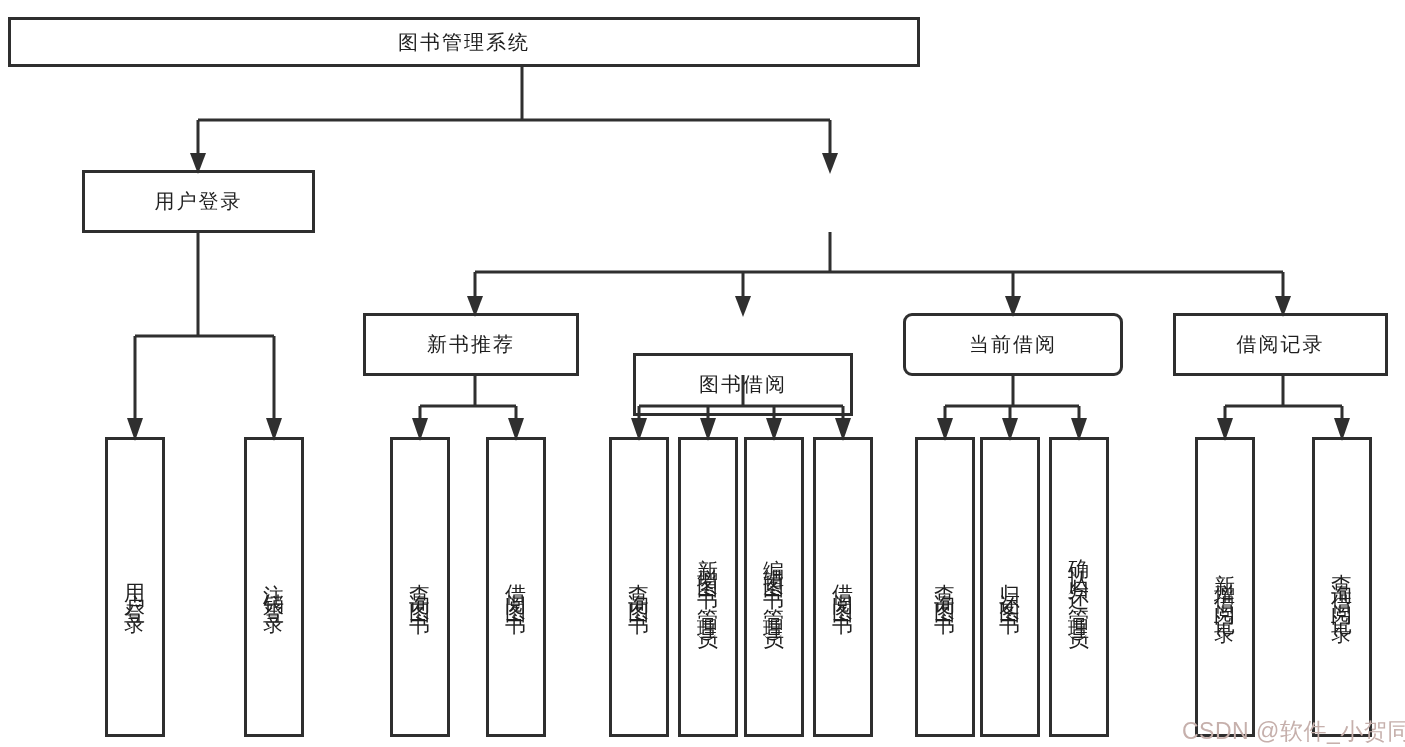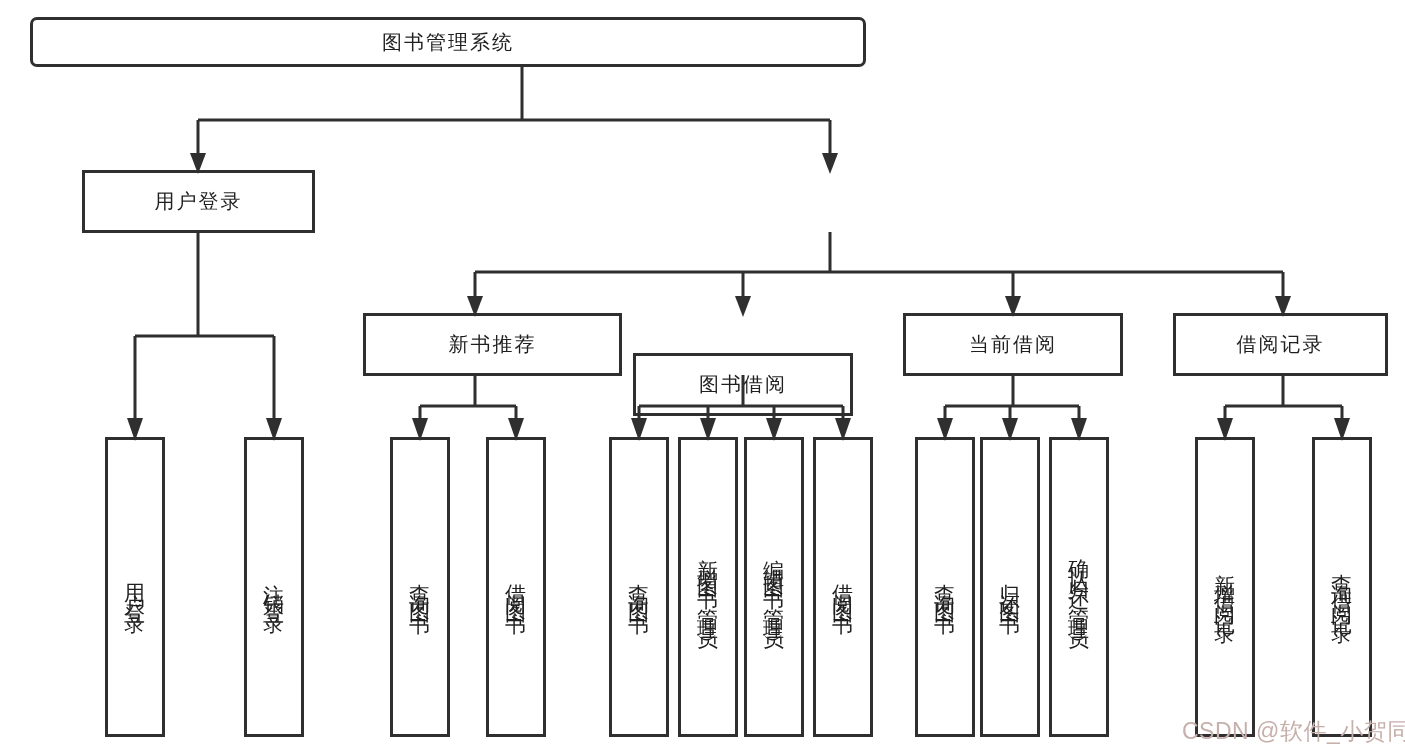--- a/index.html
+++ b/index.html
@@ -81,35 +81,35 @@
     <path d="M1013,375 V406 M945,406 H1079 M945,406 V420 M1010,406 V420 M1079,406 V420"></path>
     <polygon points="937,418 953,418 945,441"></polygon>
     <polygon points="1002,418 1018,418 1010,441"></polygon>
     <polygon points="1071,418 1087,418 1079,441"></polygon>
 
     <path d="M1283,375 V406 M1225,406 H1342 M1225,406 V420 M1342,406 V420"></path>
     <polygon points="1217,418 1233,418 1225,441"></polygon>
     <polygon points="1334,418 1350,418 1342,441"></polygon>
   </svg>
 
-  <div class="node header" style="left:30px;top:17px;width:836px;height:50px;border-radius:7px;">
+  <div class="node header" style="left:8px;top:17px;width:912px;height:50px;">
     <span>图书管理系统</span>
   </div>
 
   <div class="node header" style="left:82px;top:170px;width:233px;height:63px;">
     <span>用户登录</span>
   </div>
 
-  <div class="node header" style="left:363px;top:313px;width:259px;height:63px;">
+  <div class="node header" style="left:363px;top:313px;width:216px;height:63px;">
     <span>新书推荐</span>
   </div>
   <div class="node header" style="left:633px;top:313px;width:220px;height:63px;margin-top:40px;">
     <span>图书借阅</span>
   </div>
-  <div class="node header" style="left:903px;top:313px;width:220px;height:63px;">
+  <div class="node header" style="left:903px;top:313px;width:220px;height:63px;border-radius:9px;">
     <span>当前借阅</span>
   </div>
   <div class="node header" style="left:1173px;top:313px;width:215px;height:63px;">
     <span>借阅记录</span>
   </div>
 
   <div class="node leaf" style="left:105px;top:437px;width:60px;height:300px;">
     <span>用户登录</span>
   </div>
   <div class="node leaf" style="left:244px;top:437px;width:60px;height:300px;">

